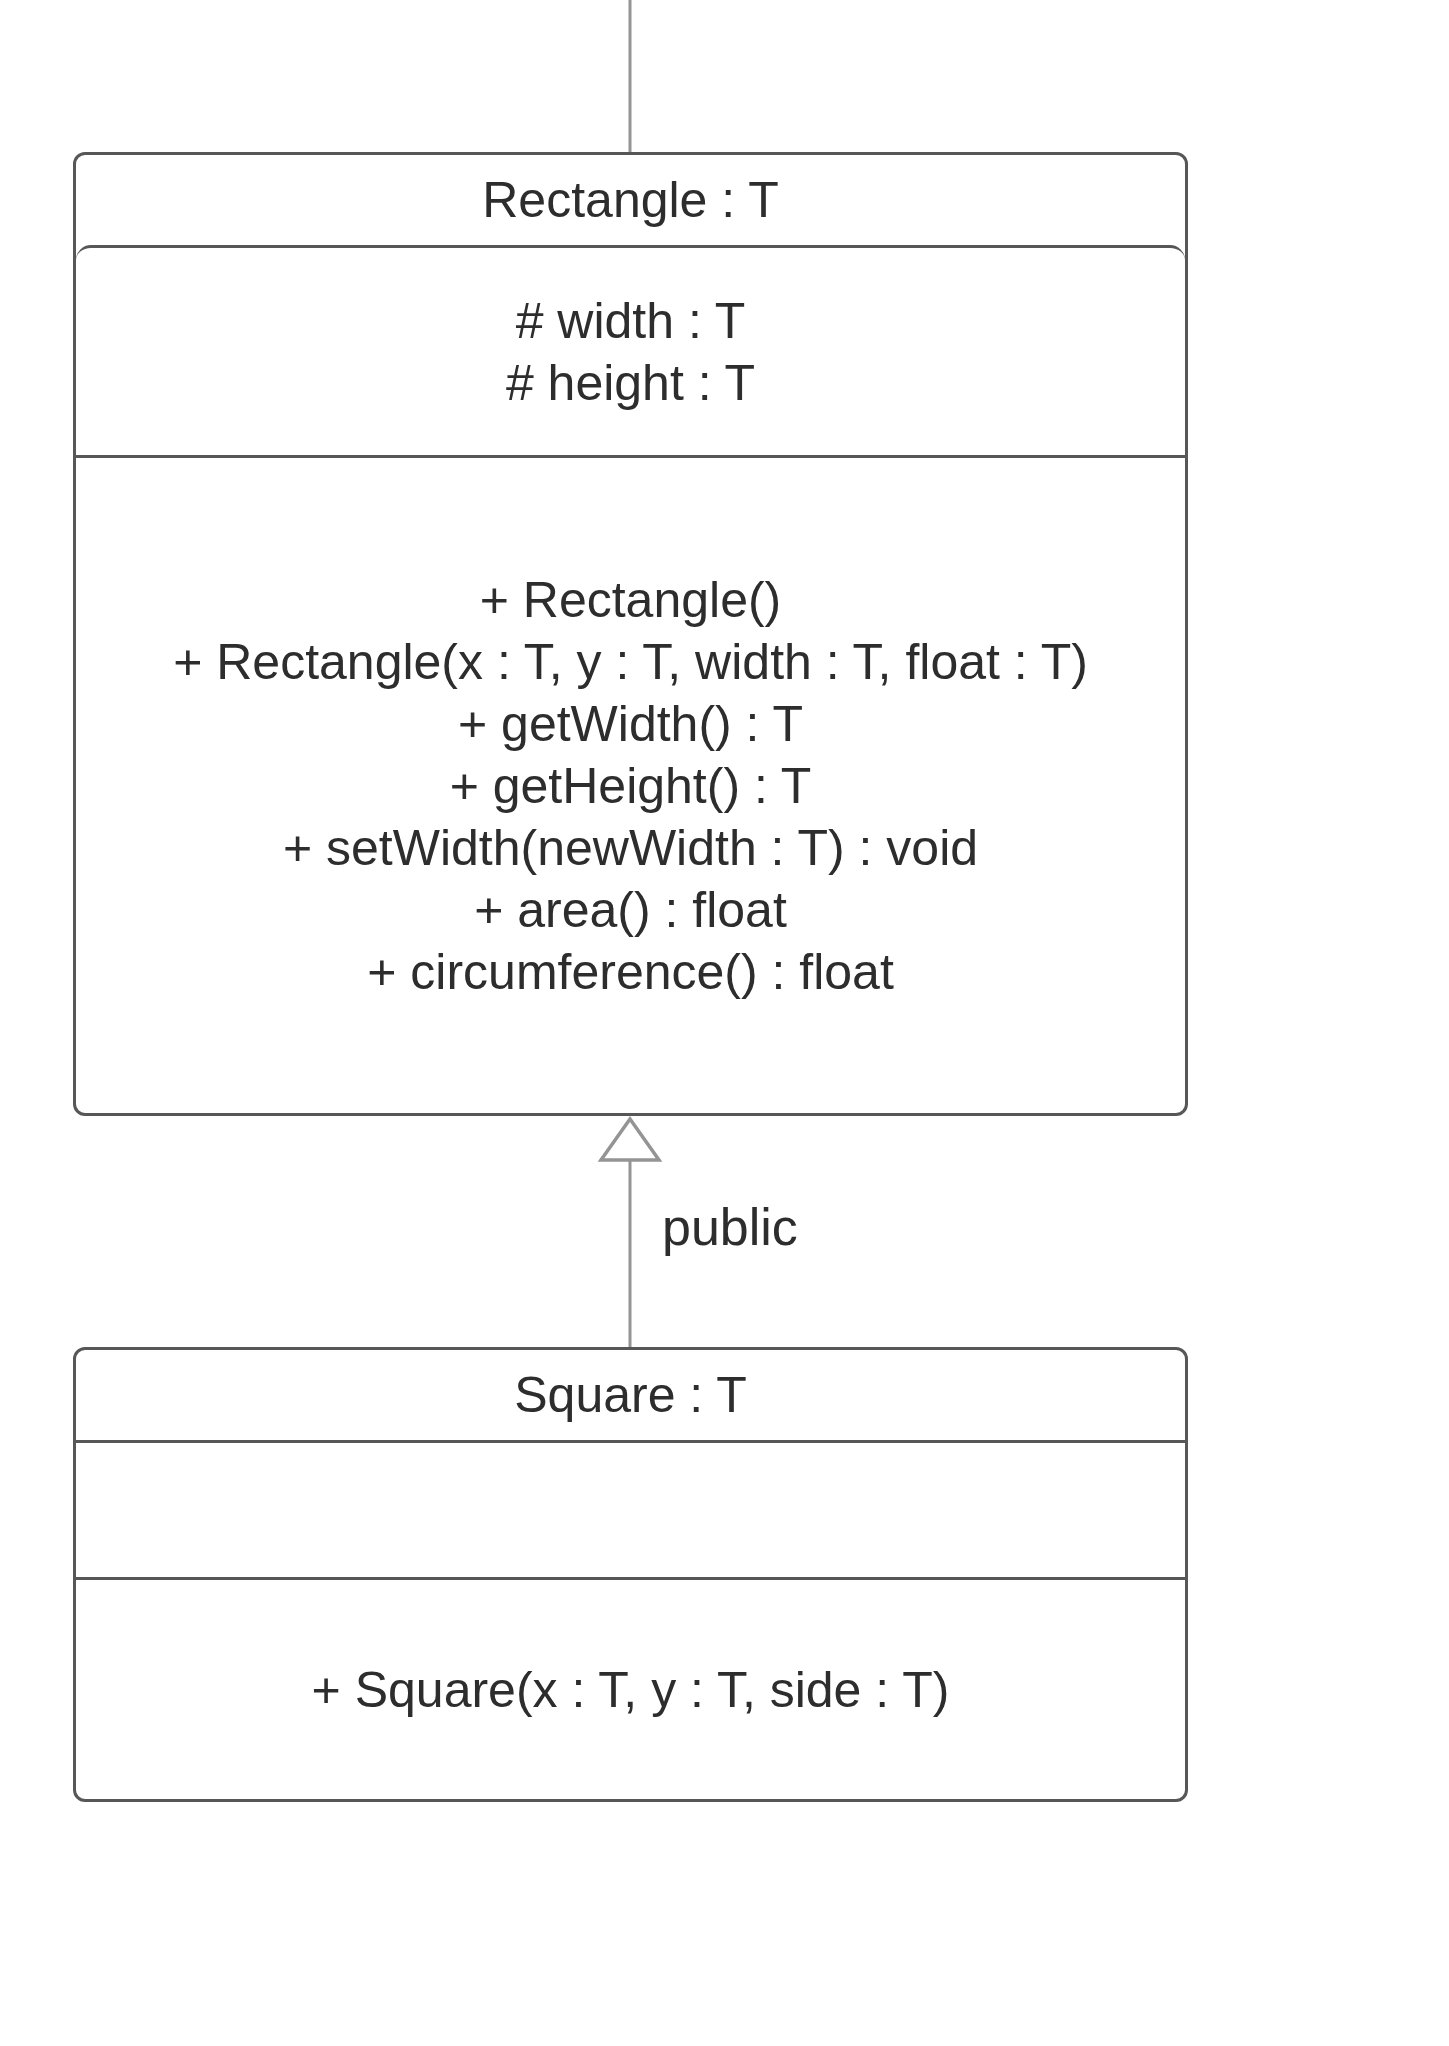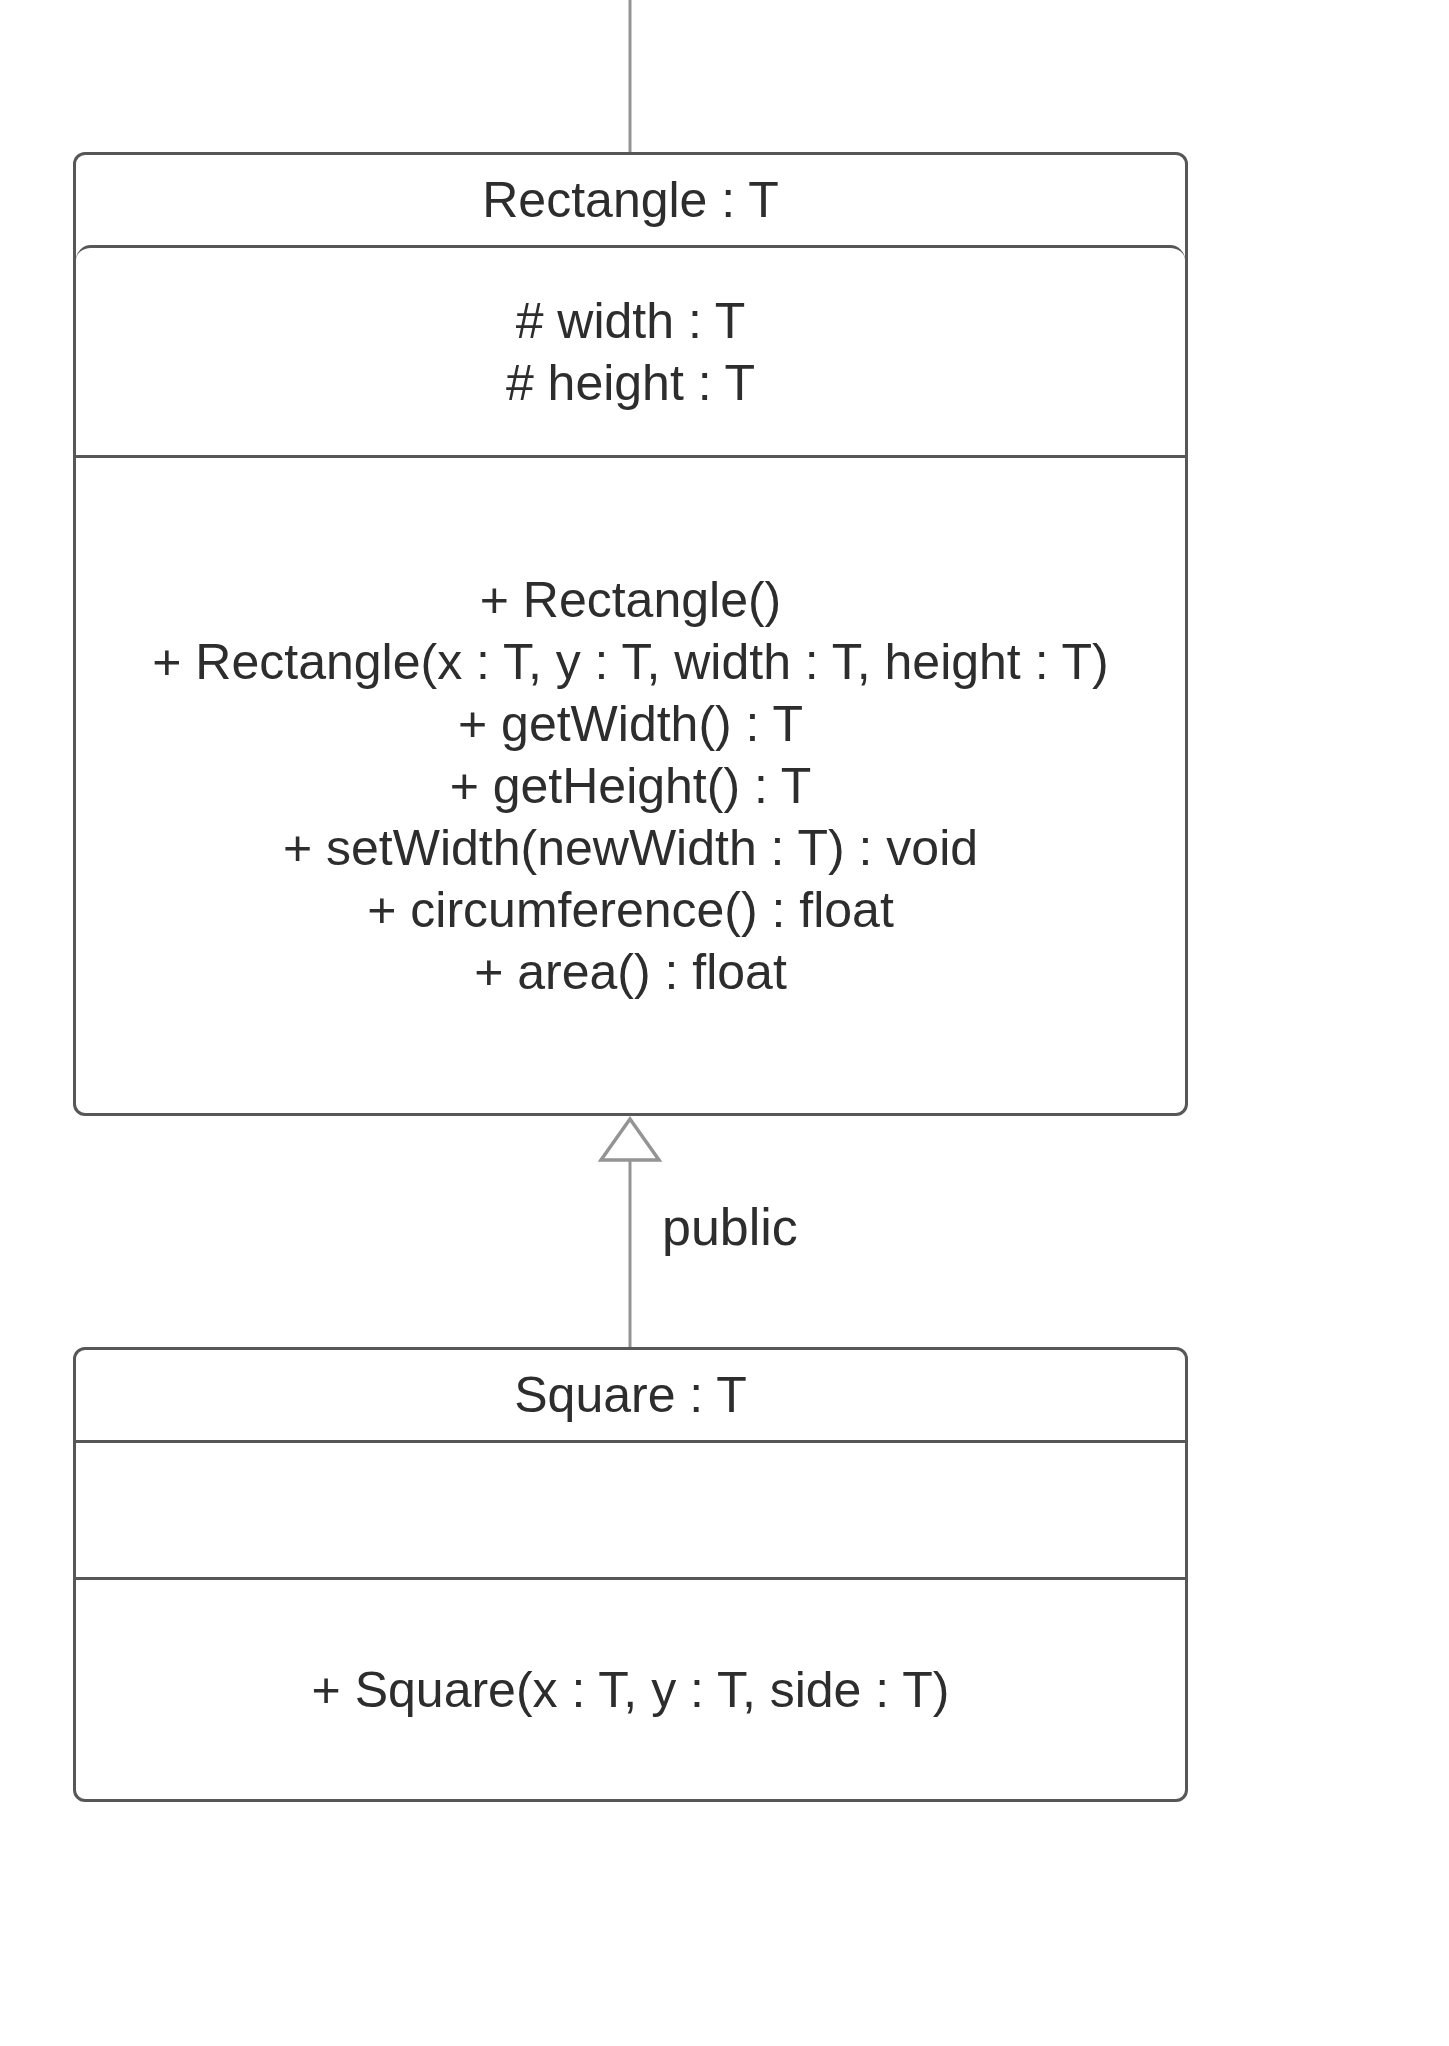--- a/index.html
+++ b/index.html
@@ -94,26 +94,26 @@
       <div class="class-name">Rectangle : T</div>
     </div>
     <div class="compartment attrs">
 
     <div class="member"># width : T</div>
         <div class="member"># height : T</div>
       </div>
     <div class="compartment methods">
 
     <div class="member">+ Rectangle()</div>
-        <div class="member">+ Rectangle(x : T, y : T, width : T, height : T)</div>
+        <div class="member">+ Rectangle(x : T, y : T, width : T, float : T)</div>
         <div class="member">+ getWidth() : T</div>
         <div class="member">+ getHeight() : T</div>
         <div class="member">+ setWidth(newWidth : T) : void</div>
+        <div class="member">+ area() : float</div>
         <div class="member">+ circumference() : float</div>
-        <div class="member">+ area() : float</div>
       </div>
   </div>
 
   <div id="relationship-label">public</div>
 
   <div class="uml-class" id="class-square">
     <div class="compartment title">
       <div class="class-name">Square : T</div>
     </div>
     <div class="compartment attrs">

